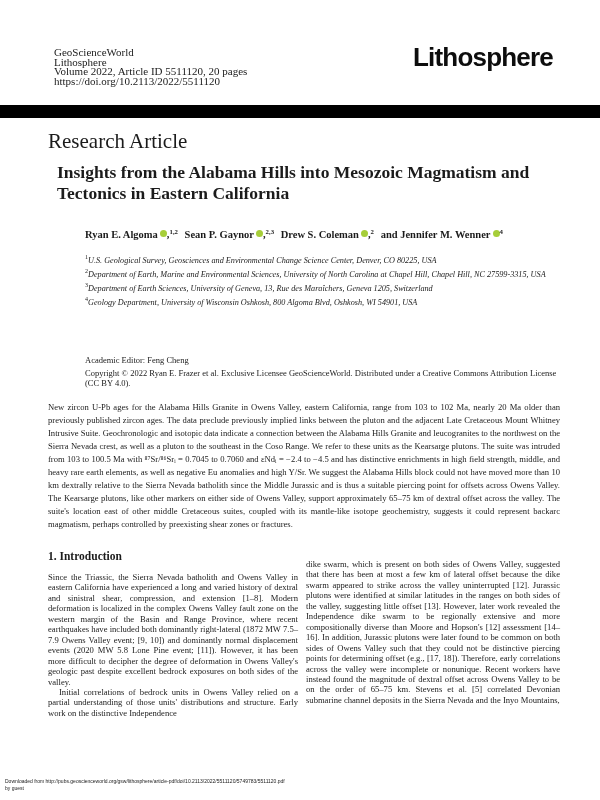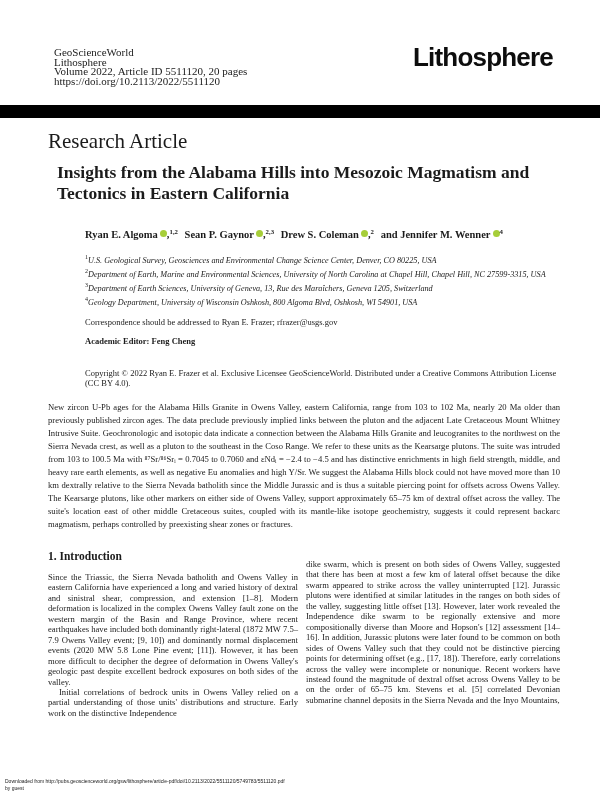--- a/index.html
+++ b/index.html
@@ -12,21 +12,21 @@
   .redaction-bar{position:absolute;left:0;top:105px;width:600px;height:13px;background:#000;}
   .article-type{position:absolute;left:48px;top:129px;font-size:21px;}
   .title{position:absolute;left:48px;top:153px;margin:9px;font-weight:bold;font-size:17.5px;line-height:21px;width:520px;}
   .authors{position:absolute;left:85px;top:227px;font-weight:bold;font-size:10.5px;width:475px;}
   .author{margin-right:4px;white-space:nowrap;}
   .orcid{display:inline-block;width:7px;height:7px;border-radius:50%;margin-left:2px;vertical-align:1px;}
   .asup{font-size:6.8px;font-weight:bold;}
   .affils{position:absolute;left:85px;top:252px;width:478px;font-style:italic;font-size:8.2px;line-height:10.3px;}
   .affil sup{font-size:6px;font-style:normal;}
   .meta{position:absolute;left:85px;font-size:8.5px;width:478px;line-height:10px;}
-  .corr{top:317px;} .hist{top:336px;} .editor{top:336px;font-weight:bold;} .copy{top:368px;}
+  .corr{top:317px;} .hist{top:336px;} .editor{top:355px;} .copy{top:368px;}
   .abstract{position:absolute;left:48px;top:401px;width:512px;font-size:8.6px;line-height:13px;text-align:justify;}
   .col{position:absolute;top:550px;}
   .col-left{left:48px;width:250px;}
   .col-right{left:306px;width:254px;margin-top:9px;}
   .sec-h{margin:0 0 10px 0;font-size:11.5px;font-weight:bold;}
   .col p{margin:0;font-size:8.6px;line-height:10.45px;text-align:justify;}
   .col p.indent{text-indent:11px;}
   .footer{position:absolute;left:5px;top:778px;font-family:"Liberation Sans","DejaVu Sans",sans-serif;
           font-size:5px;line-height:6.5px;color:#222;}
 </style>
@@ -60,21 +60,20 @@
     <span class="author"><span>and </span><span>Jennifer M. Wenner</span><span class="orcid" style="background: rgb(166, 206, 57);"></span><span></span><sup class="asup">4</sup></span>
   </div>
 
   <div class="affils">
     <div class="affil"><sup>1</sup><span>U.S. Geological Survey, Geosciences and Environmental Change Science Center, Denver, CO 80225, USA</span></div>
     <div class="affil"><sup>2</sup><span>Department of Earth, Marine and Environmental Sciences, University of North Carolina at Chapel Hill, Chapel Hill, NC 27599-3315, USA</span></div>
     <div class="affil"><sup>3</sup><span>Department of Earth Sciences, University of Geneva, 13, Rue des Maraîchers, Geneva 1205, Switzerland</span></div>
     <div class="affil"><sup>4</sup><span>Geology Department, University of Wisconsin Oshkosh, 800 Algoma Blvd, Oshkosh, WI 54901, USA</span></div>
   </div>
 
-  <div class="meta corr">Correspondence should be addressed to Ryan E. Frazer; rfrazer@usgs.gov</div>
   <div class="meta editor">Academic Editor: Feng Cheng</div>
   <div class="meta copy">Copyright © 2022 Ryan E. Frazer et al. Exclusive Licensee GeoScienceWorld. Distributed under a Creative Commons Attribution License (CC BY 4.0).</div>
 
   <div class="abstract">New zircon U-Pb ages for the Alabama Hills Granite in Owens Valley, eastern California, range from 103 to 102 Ma, nearly 20 Ma older than previously published zircon ages. The data preclude previously implied links between the pluton and the adjacent Late Cretaceous Mount Whitney Intrusive Suite. Geochronologic and isotopic data indicate a connection between the Alabama Hills Granite and leucogranites to the northwest on the Sierra Nevada crest, as well as a pluton to the southeast in the Coso Range. We refer to these units as the Kearsarge plutons. The suite was intruded from 103 to 100.5 Ma with ⁸⁷Sr/⁸⁶Srᵢ = 0.7045 to 0.7060 and εNdᵢ = −2.4 to −4.5 and has distinctive enrichments in high field strength, middle, and heavy rare earth elements, as well as negative Eu anomalies and high Y/Sr. We suggest the Alabama Hills block could not have moved more than 10 km dextrally relative to the Sierra Nevada batholith since the Middle Jurassic and is thus a suitable piercing point for offsets across Owens Valley. The Kearsarge plutons, like other markers on either side of Owens Valley, support approximately 65–75 km of dextral offset across the valley. The suite's location east of other middle Cretaceous suites, coupled with its mantle-like isotope geochemistry, suggests it could represent backarc magmatism, perhaps controlled by preexisting shear zones or fractures.</div>
 
   <div class="col col-left">
     <h2 class="sec-h">1. Introduction</h2>
     <p>Since the Triassic, the Sierra Nevada batholith and Owens Valley in eastern California have experienced a long and varied history of dextral and sinistral shear, compression, and extension [1–8]. Modern deformation is localized in the complex Owens Valley fault zone on the western margin of the Basin and Range Province, where recent earthquakes have included both dominantly right-lateral (1872 MW 7.5–7.9 Owens Valley event; [9, 10]) and dominantly normal displacement events (2020 MW 5.8 Lone Pine event; [11]). However, it has been more difficult to decipher the degree of deformation in Owens Valley's geologic past despite excellent bedrock exposures on both sides of the valley.</p>
     <p class="indent">Initial correlations of bedrock units in Owens Valley relied on a partial understanding of those units' distributions and structure. Early work on the distinctive Independence</p>
   </div>

